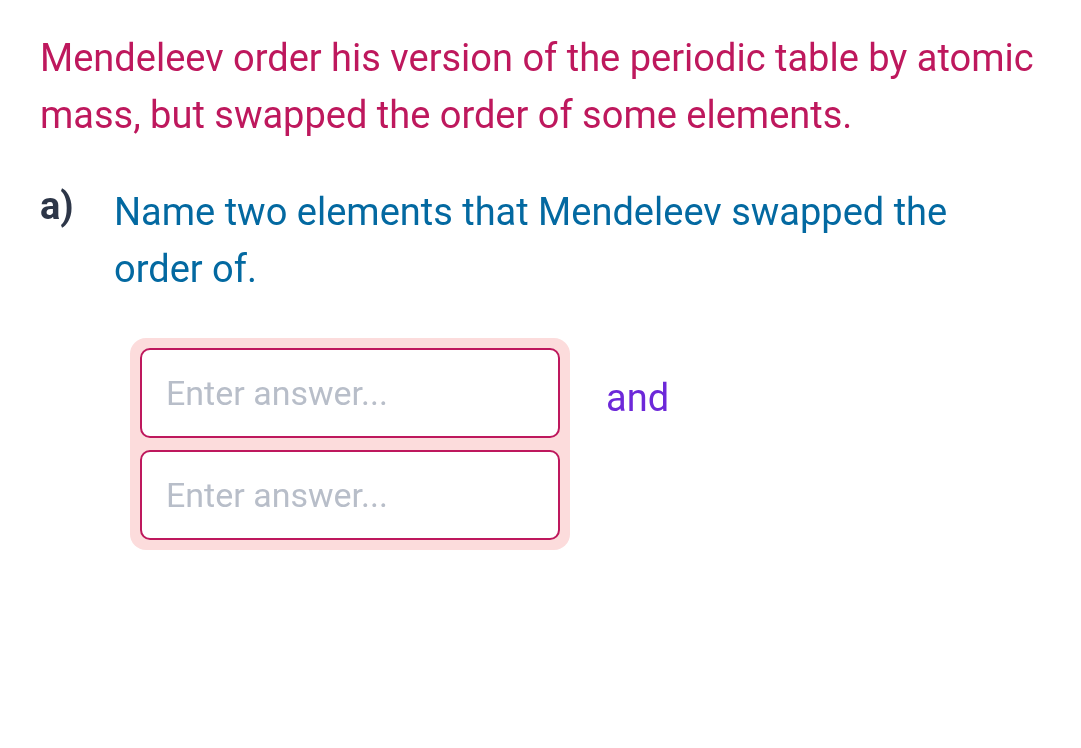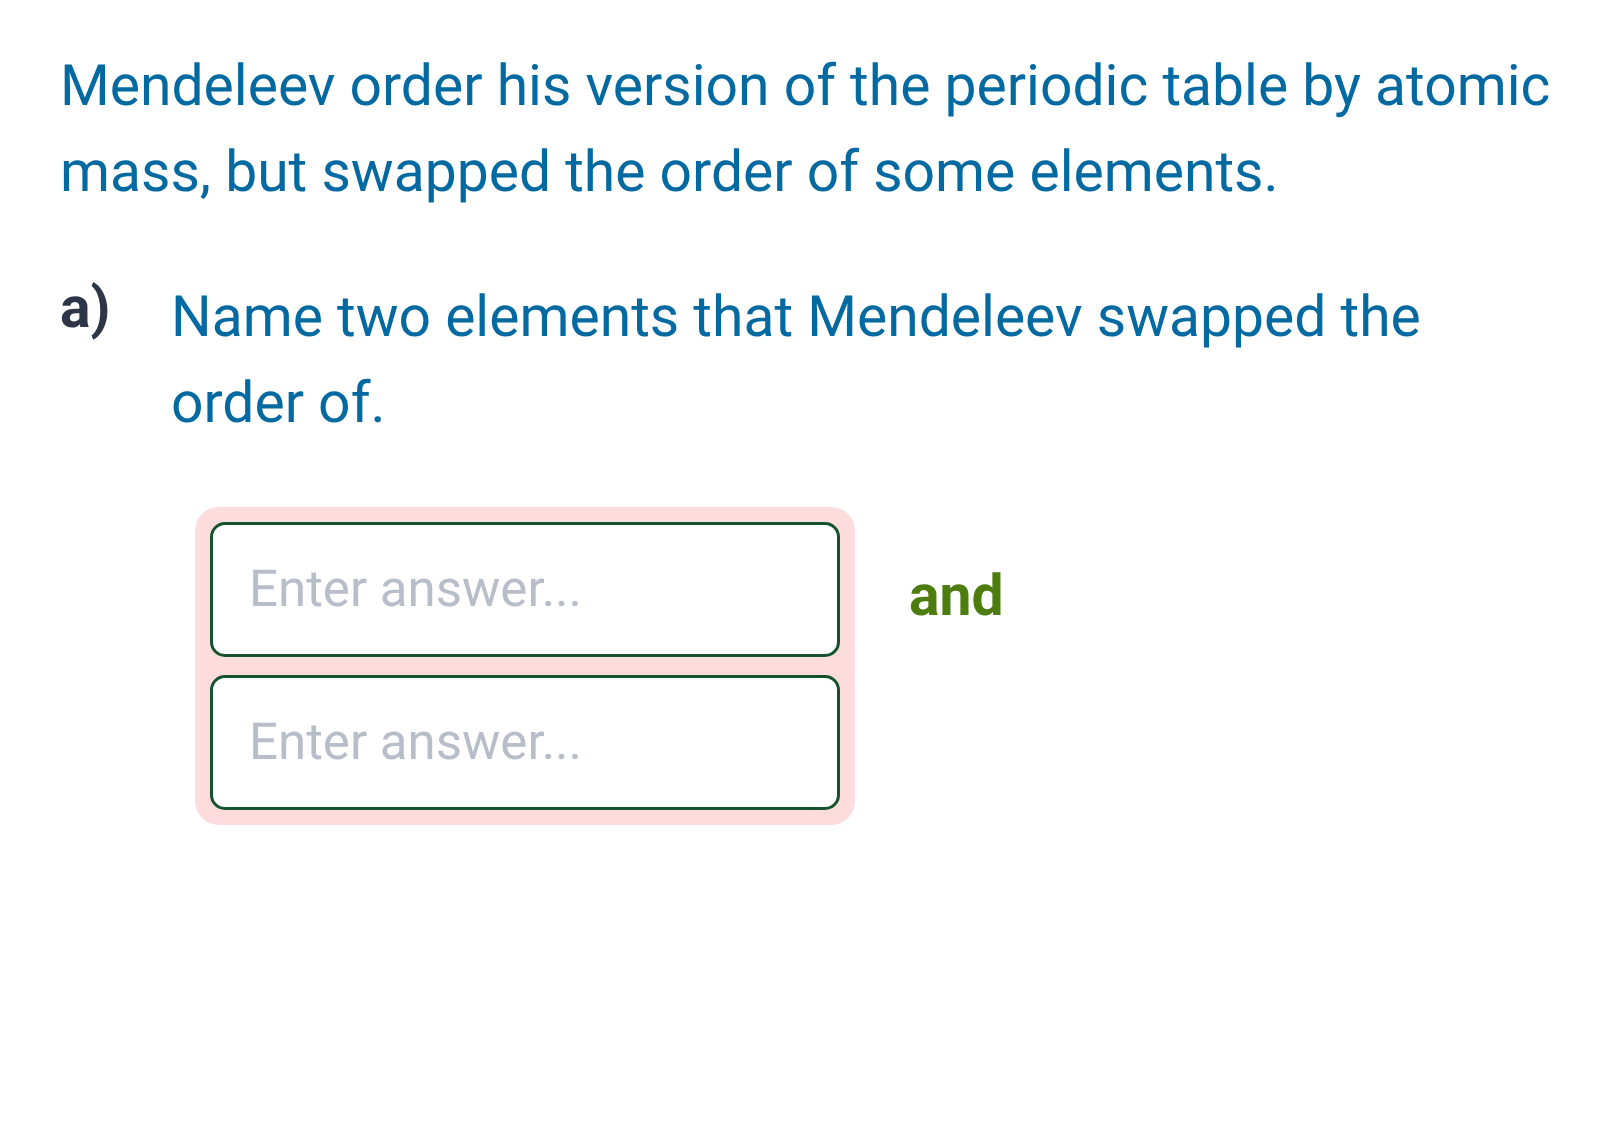--- a/index.html
+++ b/index.html
@@ -10,21 +10,21 @@
     body {
       font-family: -apple-system, BlinkMacSystemFont, 'Segoe UI', Roboto, Helvetica, Arial, sans-serif;
       background: #ffffff;
       padding: 30px 40px;
       color: #2d3648;
       width: 1081px;
     }
     .intro-text {
       font-size: 38px;
       line-height: 1.5;
-      color: #0369a1;
+      color: #be185d;
       margin-bottom: 40px;
       font-weight: 400;
     }
     .question-row {
       display: flex;
       align-items: flex-start;
       margin-bottom: 40px;
     }
     .question-label {
       font-size: 38px;
@@ -45,42 +45,42 @@
     }
     .input-wrapper {
       display: inline-block;
       padding: 10px;
       background: #fcdcdc;
       border-radius: 16px;
     }
     .answer-input {
       width: 420px;
       height: 90px;
-      border: 2px solid #14532d;
+      border: 2px solid #be185d;
       border-radius: 10px;
       font-size: 34px;
       padding: 0 24px;
       color: #2d3648;
       background: #ffffff;
       font-family: inherit;
       outline: none;
       display: block;
     }
     .answer-input::placeholder {
       color: #b8bec9;
     }
     .first-row {
       display: flex;
       align-items: center;
     }
     .and-text {
       font-size: 38px;
-      color: #4d7c0f;
+      color: #6d28d9;
       margin-left: 36px;
-      font-weight: 700;
+      font-weight: 400;
     }
     .input-stack {
       display: flex;
       flex-direction: column;
     }
     .input-stack .answer-input + .answer-input {
       margin-top: 12px;
     }
   </style>
 </head>

